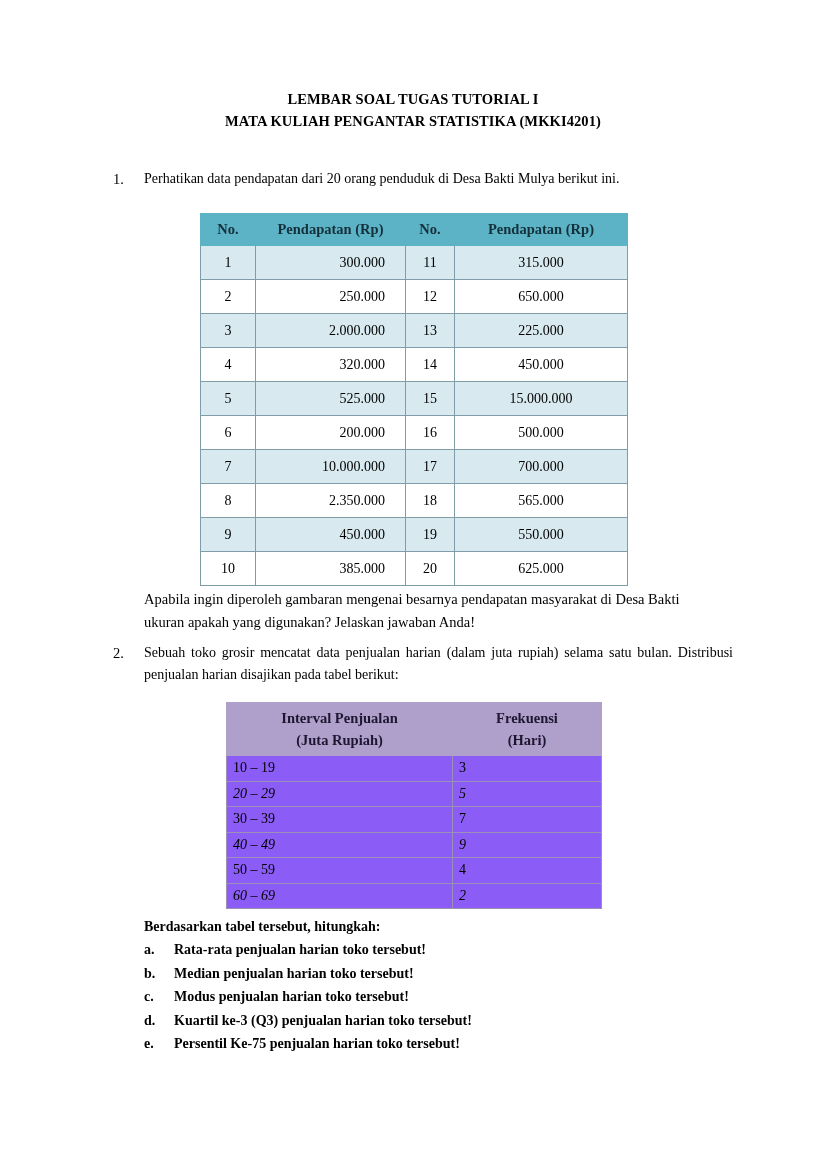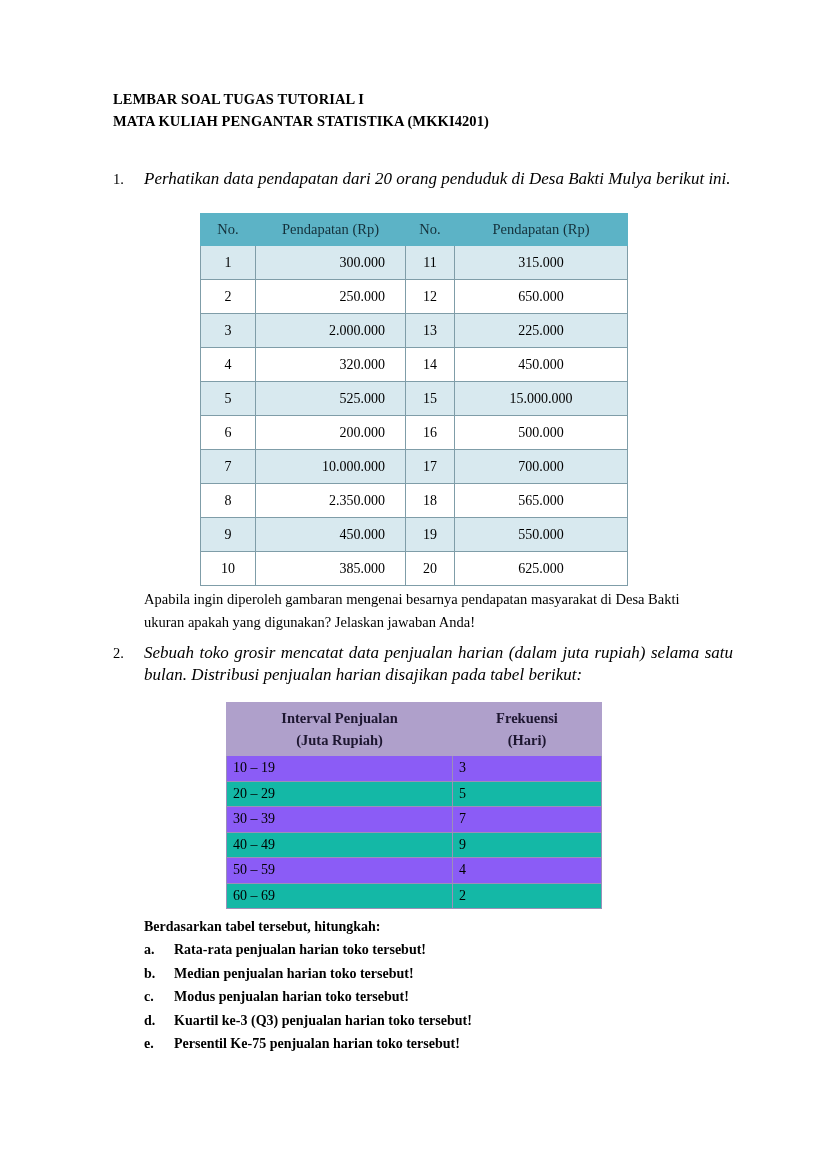--- a/index.html
+++ b/index.html
@@ -22,20 +22,21 @@
     height: 1170px;
     background: #ffffff;
   }
 
   
   .title-block {
     position: absolute;
     left: 113px;
     top: 88px;
     width: 600px;
+    text-align: center;
   }
   .title-line {
     font-weight: bold;
     font-size: 14.5px;
     letter-spacing: 0.1px;
     line-height: 22px;
     white-space: nowrap;
   }
 
   
@@ -50,23 +51,22 @@
     align-items: flex-start;
   }
   .q-num {
     width: 31px;
     flex: 0 0 31px;
     font-size: 14.5px;
     line-height: 22px;
   }
   .q-text {
     flex: 1;
-    font-size: 17px;
+    font-size: 14px;
     line-height: 22px;
-    font-style: italic;
   }
   .q-text.justify {
     text-align: justify;
   }
 
   
   .table1 {
     position: absolute;
     left: 200px;
     top: 213px;
@@ -77,21 +77,21 @@
   }
   .table1 th, .table1 td {
     border: 1px solid #7f9da8;
     height: 33px;
     padding: 0 8px;
     line-height: 1.1;
   }
   .table1 thead th {
     background: #5cb3c6;
     color: #14303a;
-    font-weight: normal;
+    font-weight: bold;
     text-align: center;
     height: 31px;
     border-color: #5cb3c6;
     font-size: 14.5px;
   }
   .table1 td.c-no {
     text-align: center;
   }
   .table1 td.c-amt {
     text-align: right;
@@ -150,21 +150,21 @@
     background: #afa0cb;
     color: #1d1630;
     font-weight: bold;
     font-size: 14.5px;
     border-color: #afa0cb;
     padding: 4px 6px;
     height: auto;
   }
   .table2 thead th .hl { display: block; line-height: 22px; }
   .table2 tbody tr.tint td { background: #8b5cf6; }
-  .table2 tbody tr.plain td { background: #14b8a6; }
+  .table2 tbody tr.plain td { background: #8b5cf6; font-style: italic; }
   .t2-col-a { width: 226px; }
   .t2-col-b { width: 149px; }
 
   
   .tail {
     position: absolute;
     left: 144px;
     top: 915px;
     width: 560px;
     font-size: 14px;

